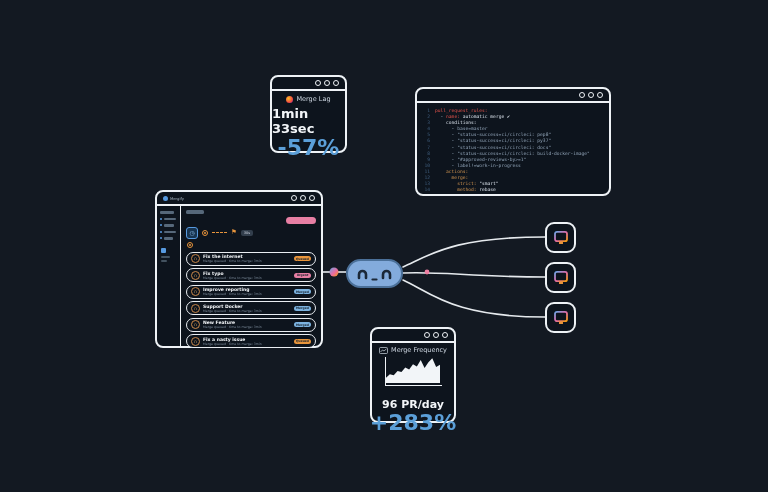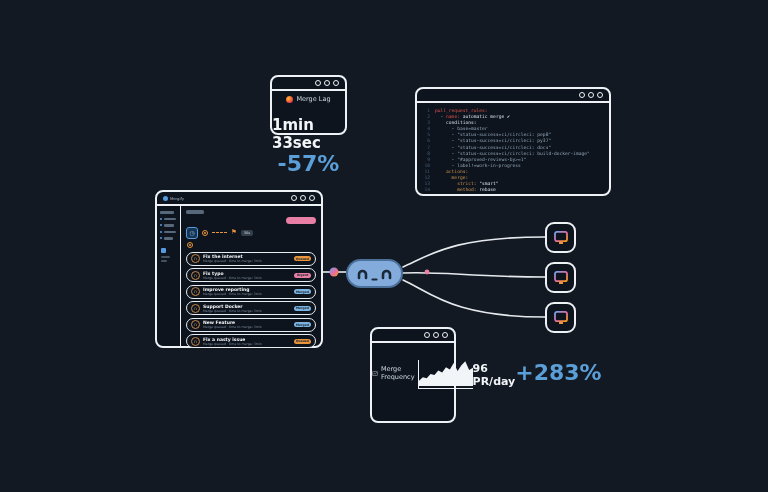--- a/index.html
+++ b/index.html
@@ -6,26 +6,26 @@
   body{background:#131922;font-family:"DejaVu Sans",sans-serif;}
   .canvas{position:relative;width:768px;height:492px;background:#131922;overflow:hidden;}
 
   svg.connectors{position:absolute;left:0;top:0;z-index:1;}
 
   .window{position:absolute;background:#0d141d;border:2px solid #eef2f6;border-radius:8px;z-index:2;box-sizing:border-box;}
   .titlebar{display:flex;align-items:center;justify-content:flex-end;gap:3px;border-bottom:2px solid #eef2f6;height:12px;padding:0 6px;}
   .dot{width:4px;height:4px;border:1.3px solid #eef2f6;border-radius:50%;}
 
   
-  .lag-card{left:270px;top:75px;width:77px;height:60px;}
+  .lag-card{left:270px;top:75px;width:77px;height:78px;}
   .lag-body{display:flex;flex-direction:column;align-items:center;padding-top:4px;}
   .metric-label-row{display:flex;align-items:center;gap:3px;}
   .fav-icon{width:7px;height:7px;border-radius:50%;background:radial-gradient(circle at 35% 35%,#fbbf24,#ef4444 65%,#7c3aed);}
   .metric-label{font-size:6.5px;color:#cfd8e3;}
-  .metric-value{font-size:15px;font-weight:bold;color:#f2f5f8;margin-top:13px;}
+  .metric-value{font-size:13px;font-weight:bold;color:#f2f5f8;margin-top:3px;}
   .metric-delta{font-size:22px;font-weight:bold;color:#5b9fd8;line-height:1.1;}
 
   
   .code-window{left:415px;top:87px;width:196px;height:109px;}
   .code-area{padding:5px 4px;font-family:"DejaVu Sans Mono",monospace;font-size:4.6px;line-height:6.1px;white-space:pre;}
   .code-line{display:flex;}
   .ln{width:9px;text-align:right;margin-right:5px;color:#3f5e7e;flex:none;}
 
   
   .app-window{left:155px;top:190px;width:168px;height:158px;}
@@ -55,23 +55,23 @@
   .queue{display:flex;flex-direction:column;gap:2.5px;margin-top:2px;}
   .q-row{display:flex;align-items:center;height:14px;border:1.4px solid #e9edf2;border-radius:8px;padding:0 4px;gap:3px;box-sizing:border-box;background:#0d141d;}
   .q-avatar{width:9px;height:9px;border:1.2px solid #c9884a;border-radius:50%;color:#d9a05e;font-size:4.5px;display:flex;align-items:center;justify-content:center;box-sizing:border-box;flex:none;}
   .q-text{display:flex;flex-direction:column;min-width:0;}
   .q-title{font-size:4.5px;font-weight:bold;color:#f2f5f8;white-space:nowrap;}
   .q-sub{font-size:3.2px;color:#7b8a9a;white-space:nowrap;}
   .q-pill{margin-left:auto;min-width:13px;height:5px;border-radius:2.5px;font-size:3px;font-weight:bold;color:#14202c;display:flex;align-items:center;justify-content:center;padding:0 2px;flex:none;}
 
   
   .freq-card{left:370px;top:327px;width:86px;height:96px;}
-  .freq-body{display:flex;flex-direction:row;align-items:center;padding-top:14px;}
+  .freq-body{display:flex;flex-direction:column;align-items:center;padding-top:3px;}
   .chart-box{width:56px;height:28px;border-left:1.6px solid #eef2f6;border-bottom:1.6px solid #eef2f6;margin-top:3px;}
-  .metric-value2{font-size:11px;font-weight:bold;color:#f2f5f8;margin-top:3px;}
+  .metric-value2{font-size:11px;font-weight:bold;color:#f2f5f8;margin-top:12px;}
 
   
   .runner{position:absolute;width:31px;height:31px;border:2px solid #eef2f6;border-radius:9px;background:#0d141d;display:flex;align-items:center;justify-content:center;z-index:2;box-sizing:border-box;}
 
   
   .mascot{position:absolute;left:346px;top:259px;width:57px;height:29px;border-radius:15px;background:#83abdc;border:2px solid #4b7099;z-index:3;box-sizing:border-box;display:flex;align-items:center;justify-content:center;}
 </style>
 </head>
 <body>
 

